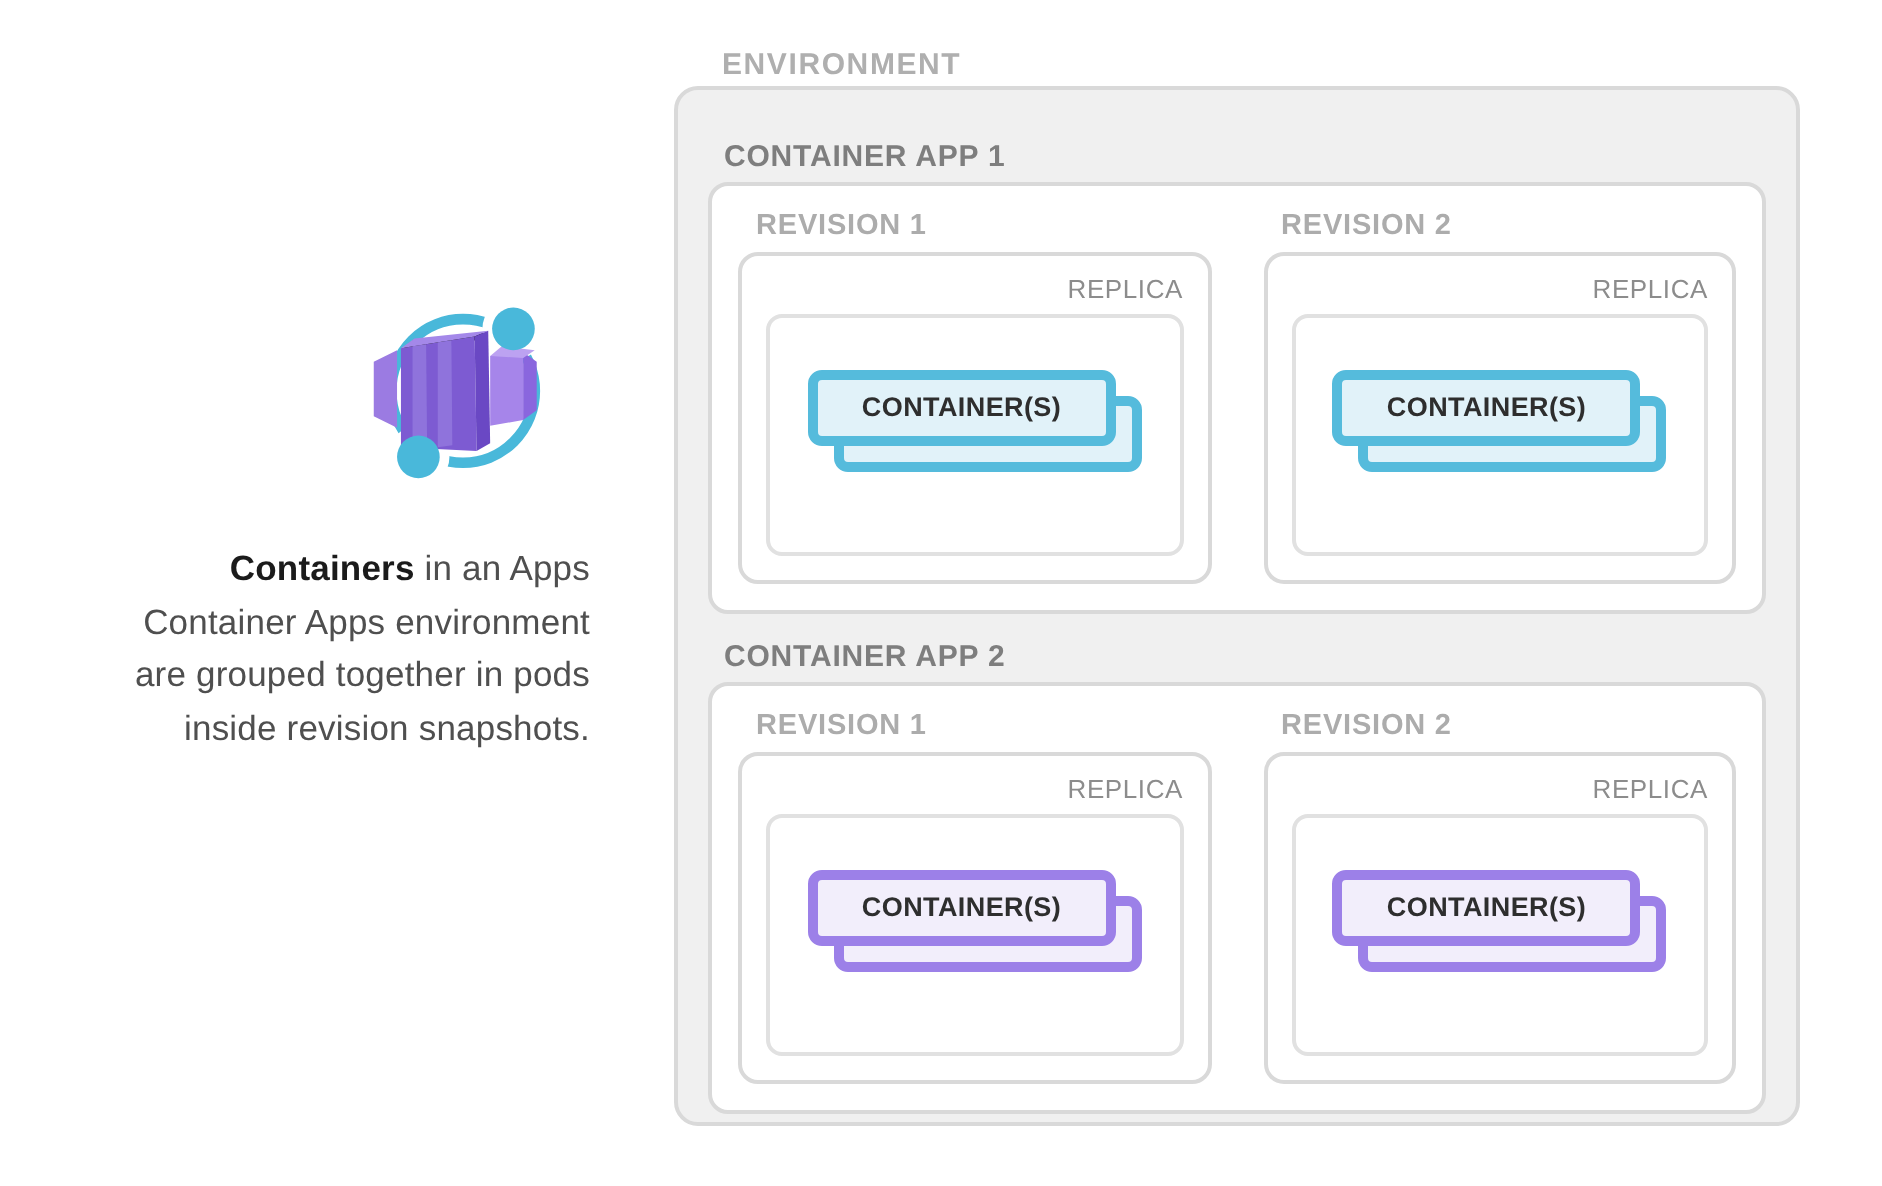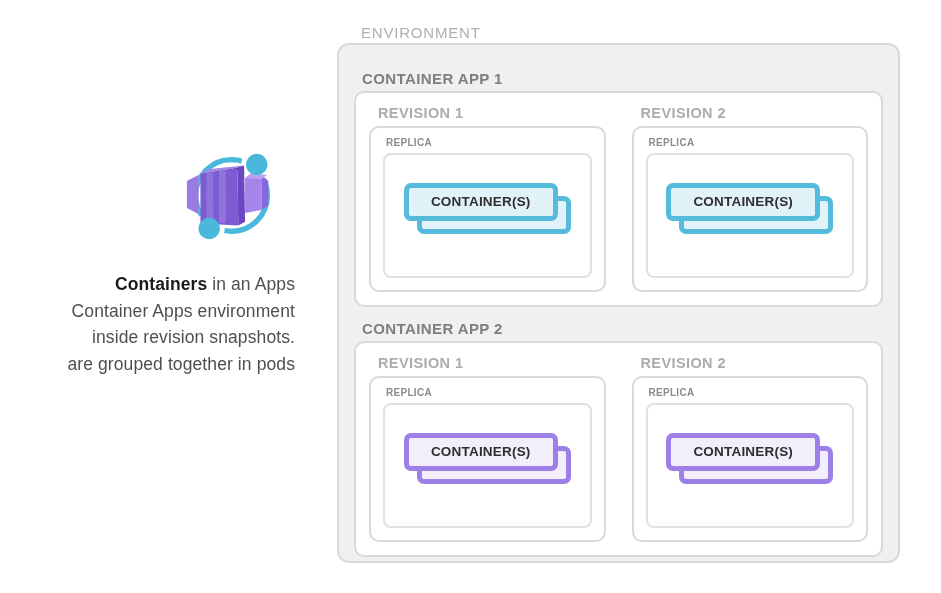--- a/index.html
+++ b/index.html
@@ -26,21 +26,21 @@
     text-align: right;
     font-size: 17.5px; line-height: 26.5px;
     color: var(--caption-text, #4F4F4F);
     letter-spacing: 0.1px;
   }
   .caption strong { color: var(--caption-bold, #1B1B1B); font-weight: 700; text-align: right; }
 
   
   .env-label {
     position: absolute; left: 361px; top: 24px;
-    font-size: 15px; font-weight: 400; letter-spacing: 0.8px;
+    font-size: 15px; font-weight: 700; letter-spacing: 0.8px;
     color: var(--environment-label, #AFAFAF);
   }
   .env-box {
     position: absolute; left: 337px; top: 43px;
     width: 563px; height: 520px;
     background: var(--environment-fill, #F0F0F0);
     border: 2px solid var(--box-border, #D9D9D9);
     border-radius: 12px;
     padding: 23px 15px 13px 15px;
   }
@@ -68,23 +68,24 @@
   }
   .rev-box {
     flex: 1;
     border: 2px solid var(--box-border, #D9D9D9);
     border-radius: 10px;
     background: #ffffff;
     padding: 7px 12px 12px 12px;
     display: flex; flex-direction: column;
   }
   .replica-label {
-    font-size: 10px; font-weight: 700; letter-spacing: 0.3px;
+    font-size: 13px; font-weight: 400; letter-spacing: 0.3px;
     color: var(--replica-label, #8C8C8C);
     margin: 2px 0 5px 3px;
+    text-align: right;
   }
   .replica-box {
     flex: 1;
     border: 2px solid var(--replica-border, #E1E1E1);
     border-radius: 8px;
     background: #ffffff;
     display: flex; align-items: center; justify-content: center;
   }
 
   .stack { position: relative; width: 167px; height: 66px; }
@@ -129,22 +130,22 @@
       <polygon points="64,33 70,28 87,30 81,34" fill="#BCA2F1"></polygon>
 
       <circle cx="76" cy="19" r="11" style="fill:var(--icon-blue,#49B8DA)"></circle>
       <circle cx="27" cy="85" r="11" style="fill:var(--icon-blue,#49B8DA)"></circle>
     </svg>
   </div>
 
   <div class="caption">
     <div><strong>Containers</strong><span> in an Apps</span></div>
     <div>Container Apps environment</div>
+    <div>are grouped together in pods</div>
     <div>inside revision snapshots.</div>
-    <div>are grouped together in pods</div>
   </div>
 
   <div class="env-label">ENVIRONMENT</div>
 
   <div class="env-box">
 
     <section class="app" style="--accent: #55BBDC; --fill: #E1F2F9;">
       <div class="app-label">CONTAINER APP 1</div>
       <div class="app-box">
 

